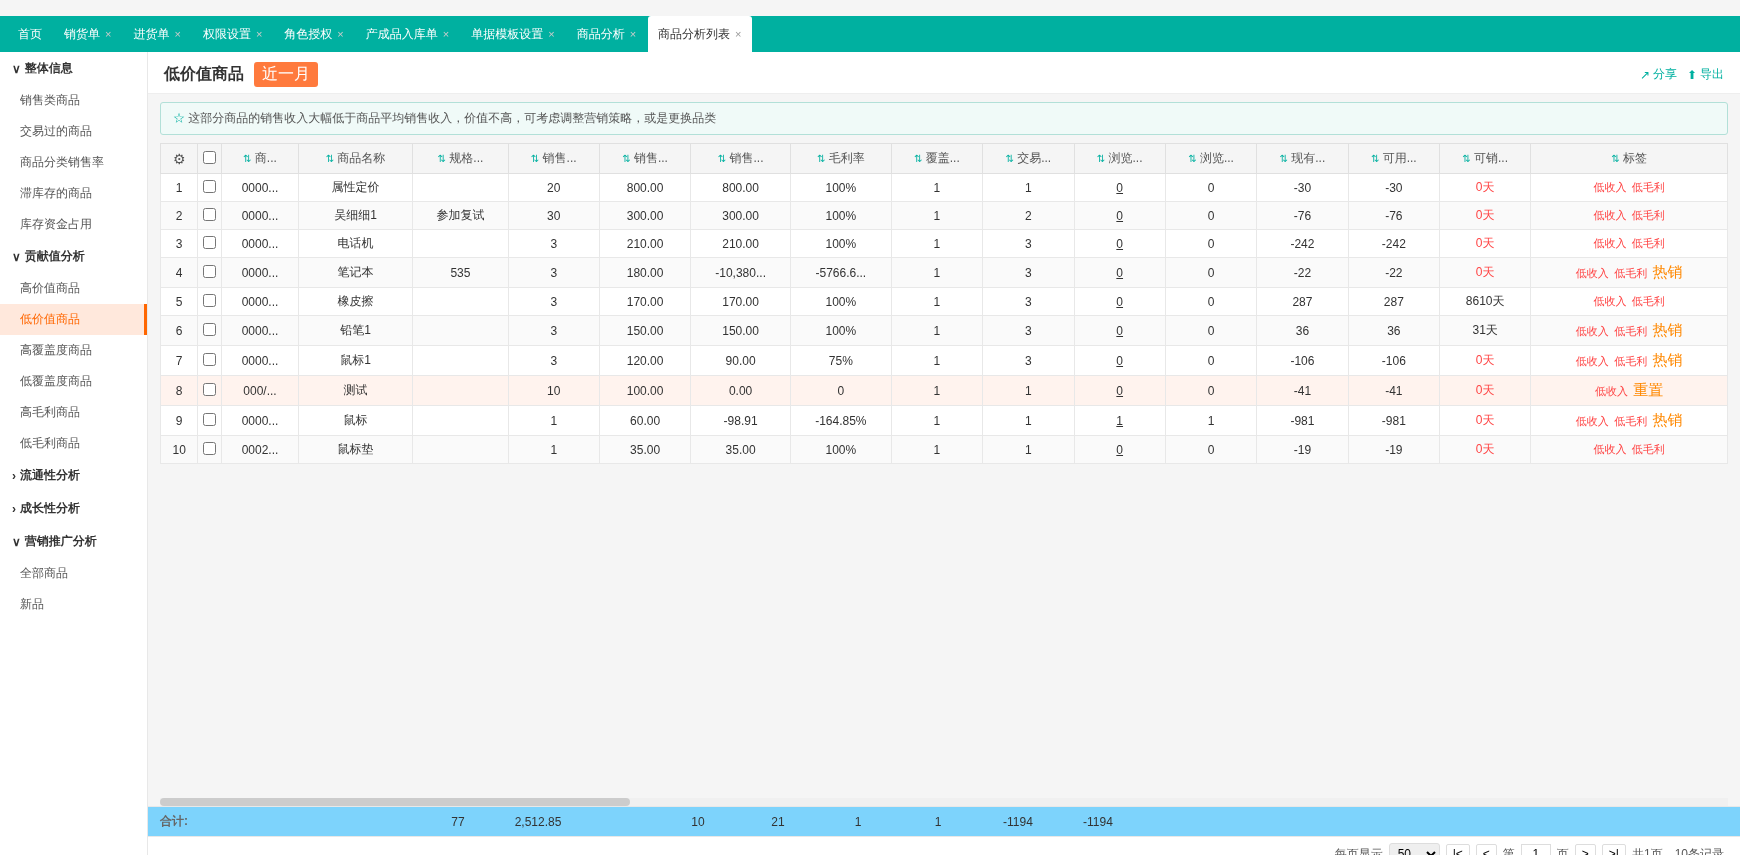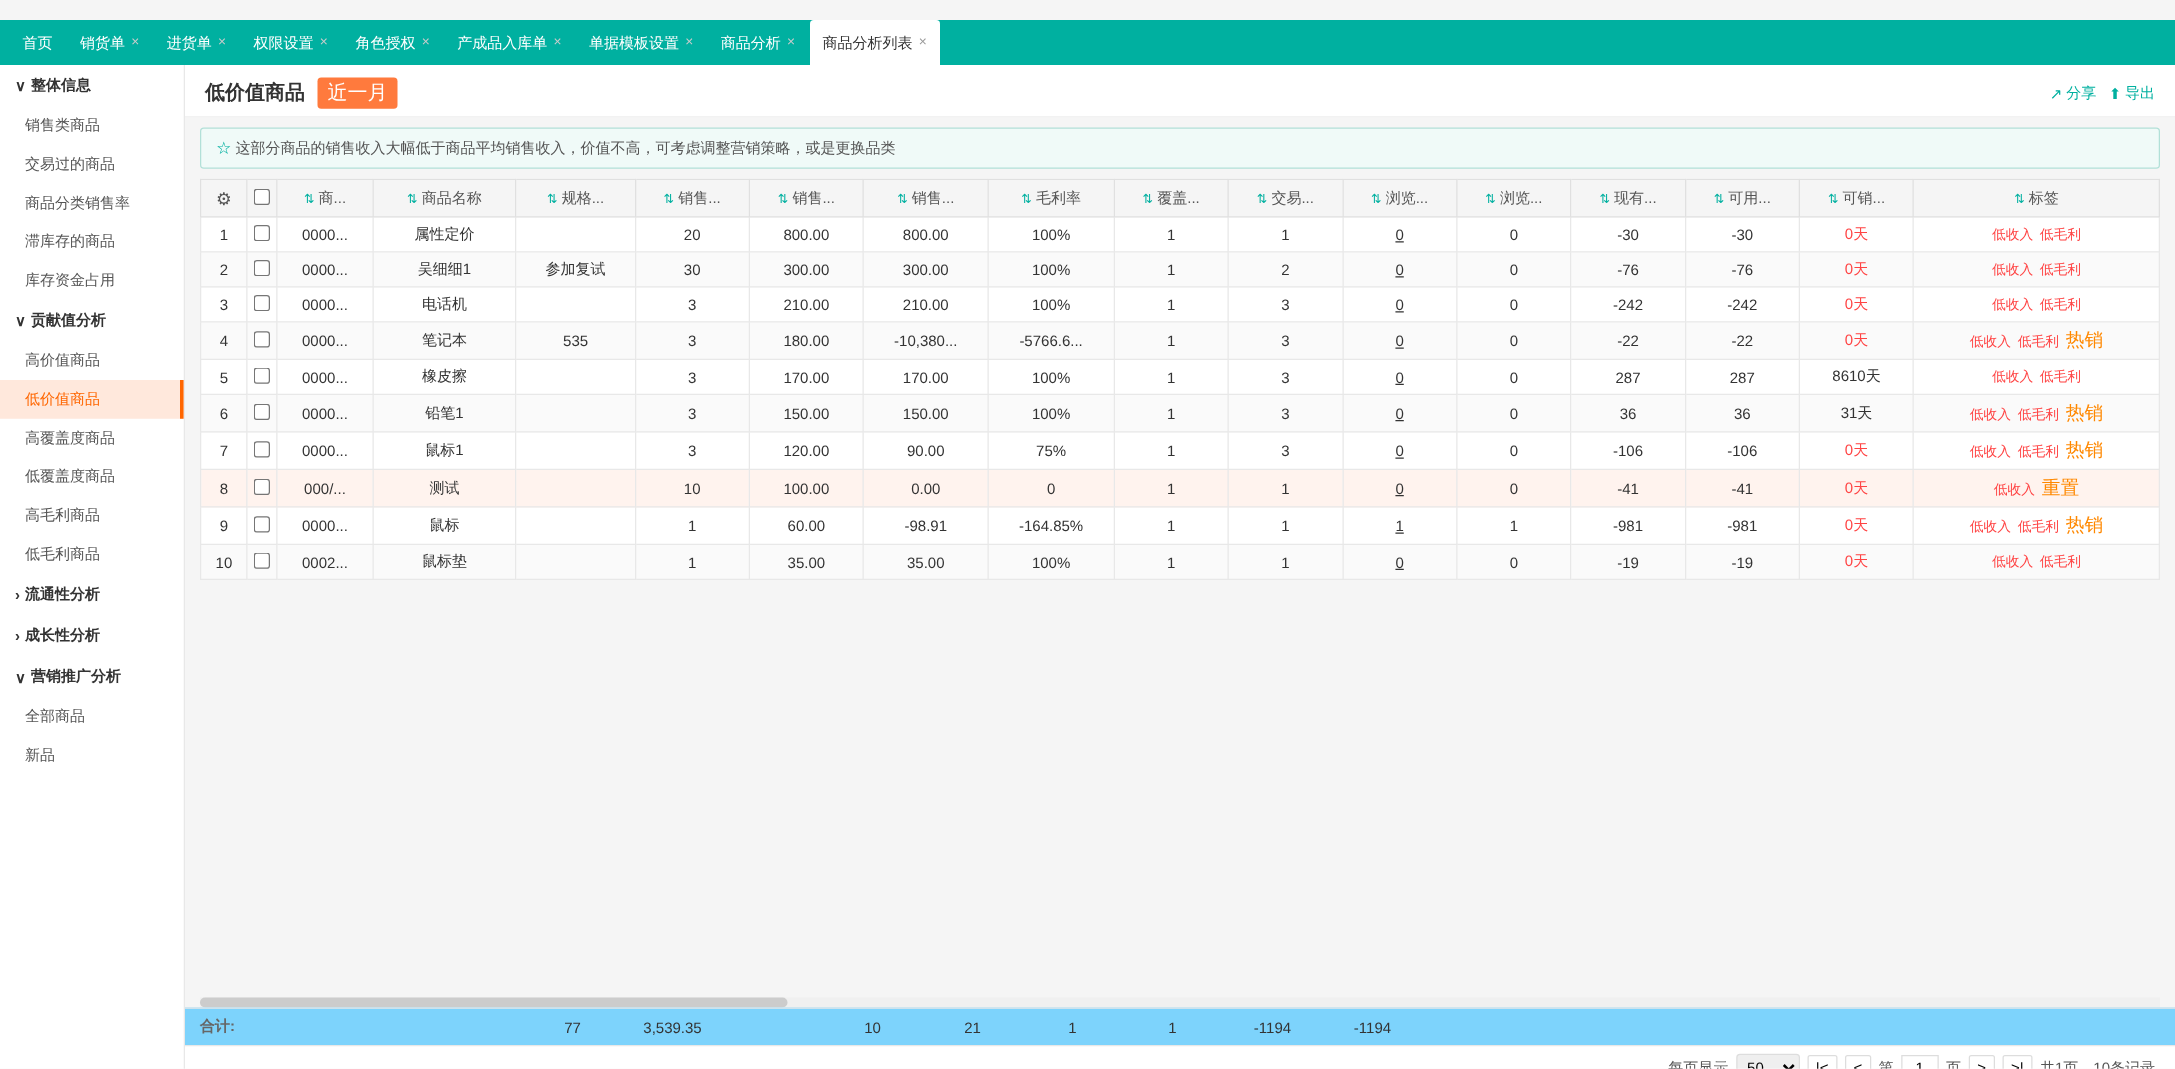--- a/index.html
+++ b/index.html
@@ -596,21 +596,21 @@
     </div>
 
     <div class="scroll-bar">
       <div class="scroll-thumb"></div>
     </div>
 
     <div class="footer-summary">
       <span class="footer-label">合计:</span>
       <span class="footer-cell" style="min-width:200px;"></span>
       <span class="footer-cell">77</span>
-      <span class="footer-cell">3,539.35</span>
+      <span class="footer-cell">2,512.85</span>
       <span class="footer-cell" style="min-width:60px;"></span>
       <span class="footer-cell">10</span>
       <span class="footer-cell">21</span>
       <span class="footer-cell">1</span>
       <span class="footer-cell">1</span>
       <span class="footer-cell">-1194</span>
       <span class="footer-cell">-1194</span>
     </div>
 
     <div class="pagination-bar">

